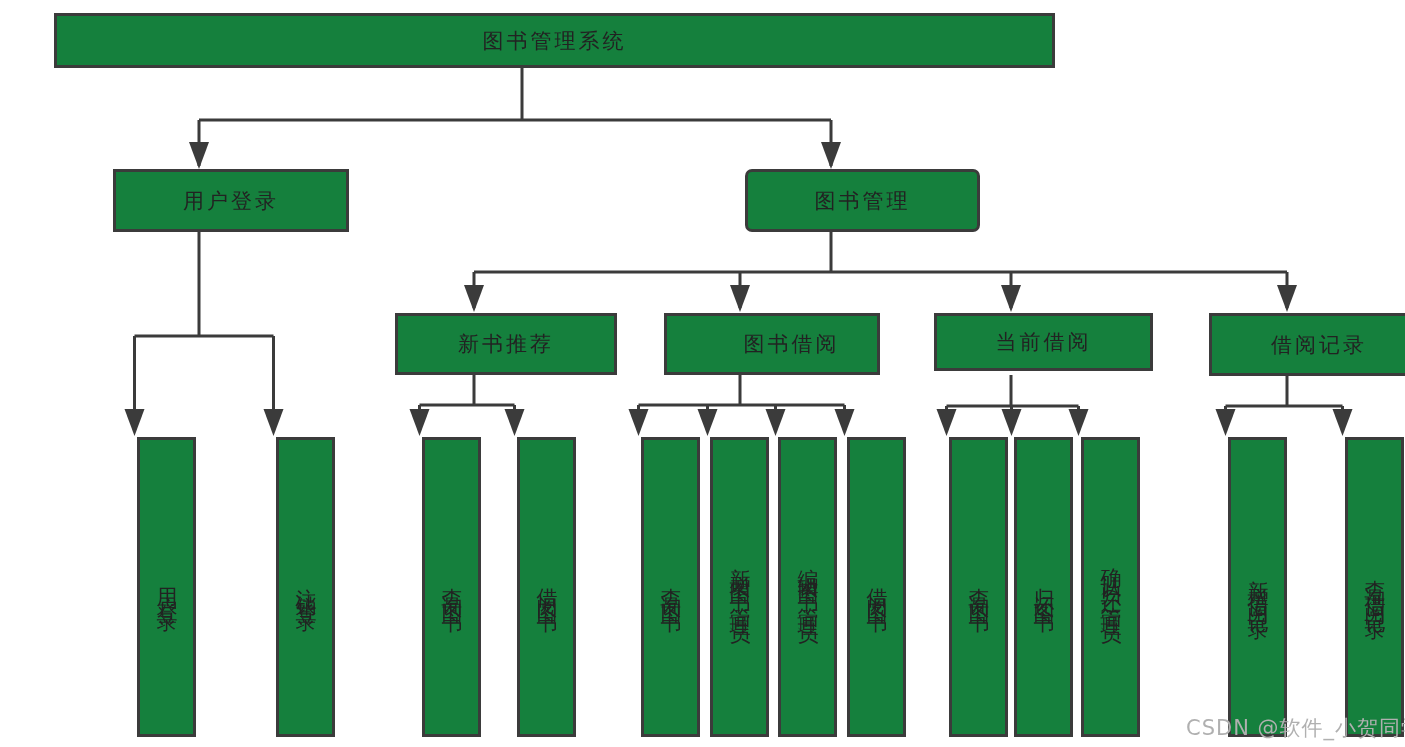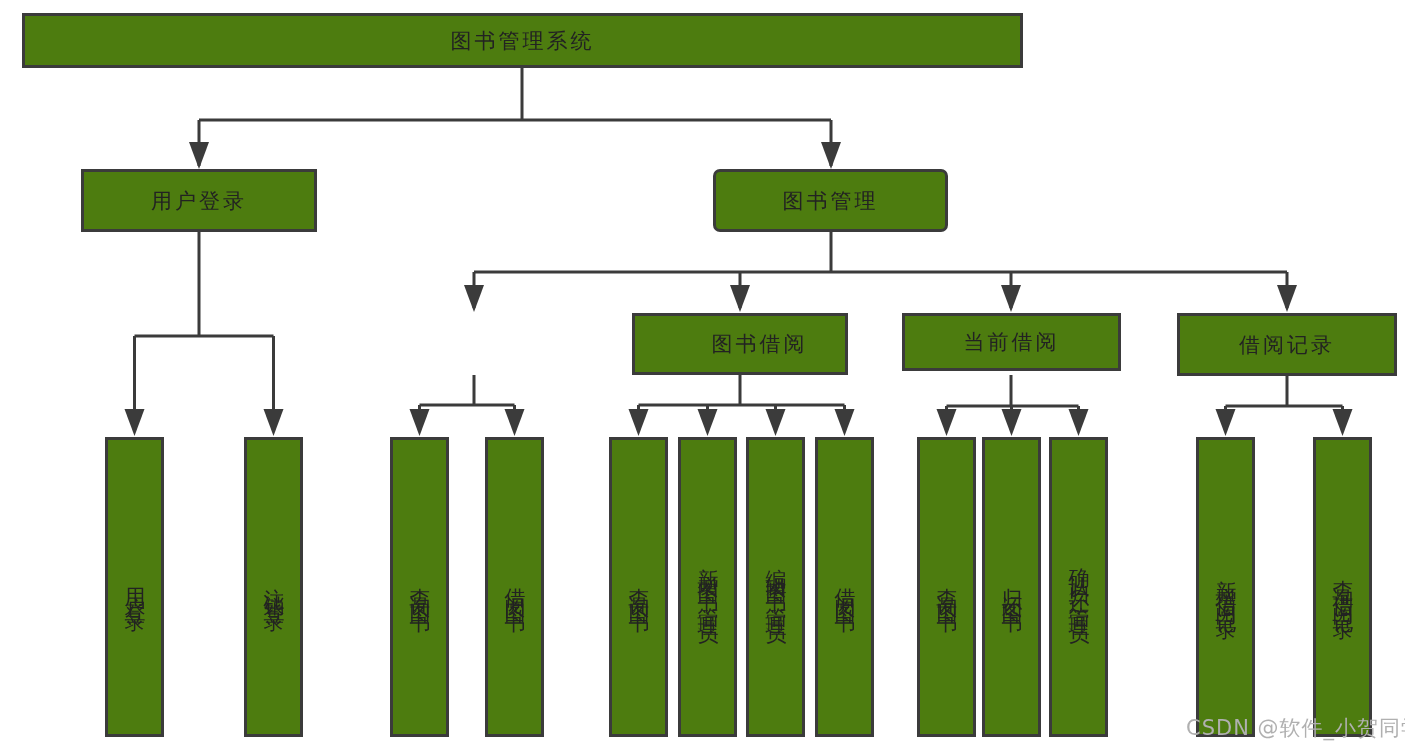--- a/index.html
+++ b/index.html
@@ -16,29 +16,30 @@
     background:var(--bg);
     overflow:hidden;
   }
   #connectors{position:absolute;left:0;top:0;width:1405px;height:747px;}
   #connectors path.link{fill:none;stroke:var(--line);stroke-width:3;}
   #connectors path.arrow{fill:var(--line);stroke:none;}
   .node{
     position:absolute;
     box-sizing:border-box;
     border:3px solid var(--line);
-    background:#4d7c0f;
+    background:#15803d;
     display:flex;
     align-items:center;
     justify-content:center;
     color:var(--text);
     font-size:21px;
     letter-spacing:3px;
     text-align:center;
     white-space:nowrap;
+    margin-left:32px;
   }
   .node.leaf{
     writing-mode:vertical-rl;
     letter-spacing:8px;
     line-height:1;
     white-space:normal;
   }
   #watermark{
     position:absolute;
     left:1186px;top:714px;
@@ -90,20 +91,21 @@
     <path class="arrow" d="M1078.5 436 l-10 -27 h20 Z"></path>
     <path class="arrow" d="M1225.5 436 l-10 -27 h20 Z"></path>
     <path class="arrow" d="M1342.5 436 l-10 -27 h20 Z"></path>
   </svg>
 
   <div class="node" style="left:22px;top:13px;width:1001px;height:55px;">图书管理系统</div>
 
   <div class="node" style="left:81px;top:169px;width:236px;height:63px;">用户登录</div>
   <div class="node" style="left:713px;top:169px;width:235px;height:63px;border-radius:7px;">图书管理</div>
 
+  <div class="node" style="left:363px;top:313px;width:222px;height:62px;">新书推荐</div>
   <div class="node" style="left:632px;top:313px;width:216px;height:62px;padding-left:39px;">图书借阅</div>
   <div class="node" style="left:902px;top:313px;width:219px;height:58px;">当前借阅</div>
   <div class="node" style="left:1177px;top:313px;width:220px;height:63px;">借阅记录</div>
 
   <div class="node leaf" style="left:105px;top:437px;width:59px;height:300px;">用户登录</div>
   <div class="node leaf" style="left:244px;top:437px;width:59px;height:300px;">注销登录</div>
 
   <div class="node leaf" style="left:390px;top:437px;width:59px;height:300px;">查询图书</div>
   <div class="node leaf" style="left:485px;top:437px;width:59px;height:300px;">借阅图书</div>
 

